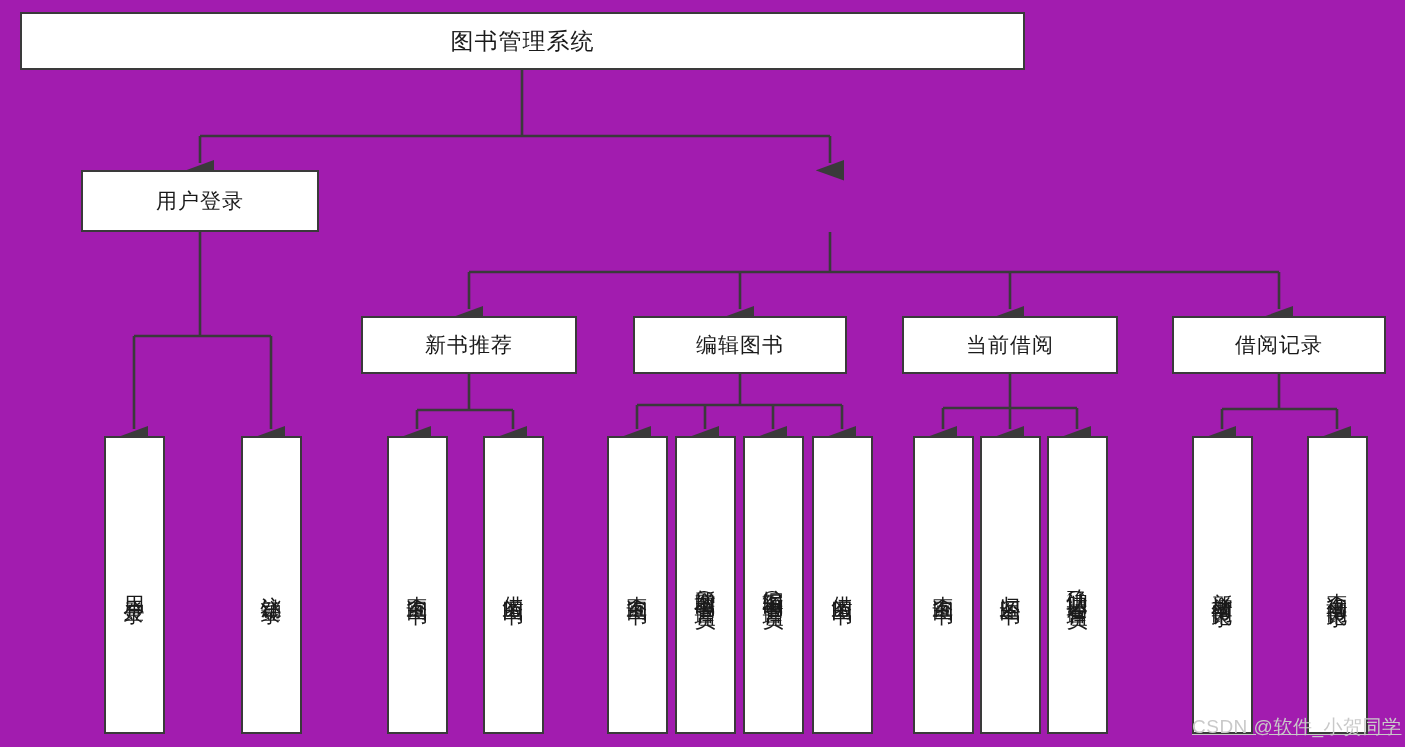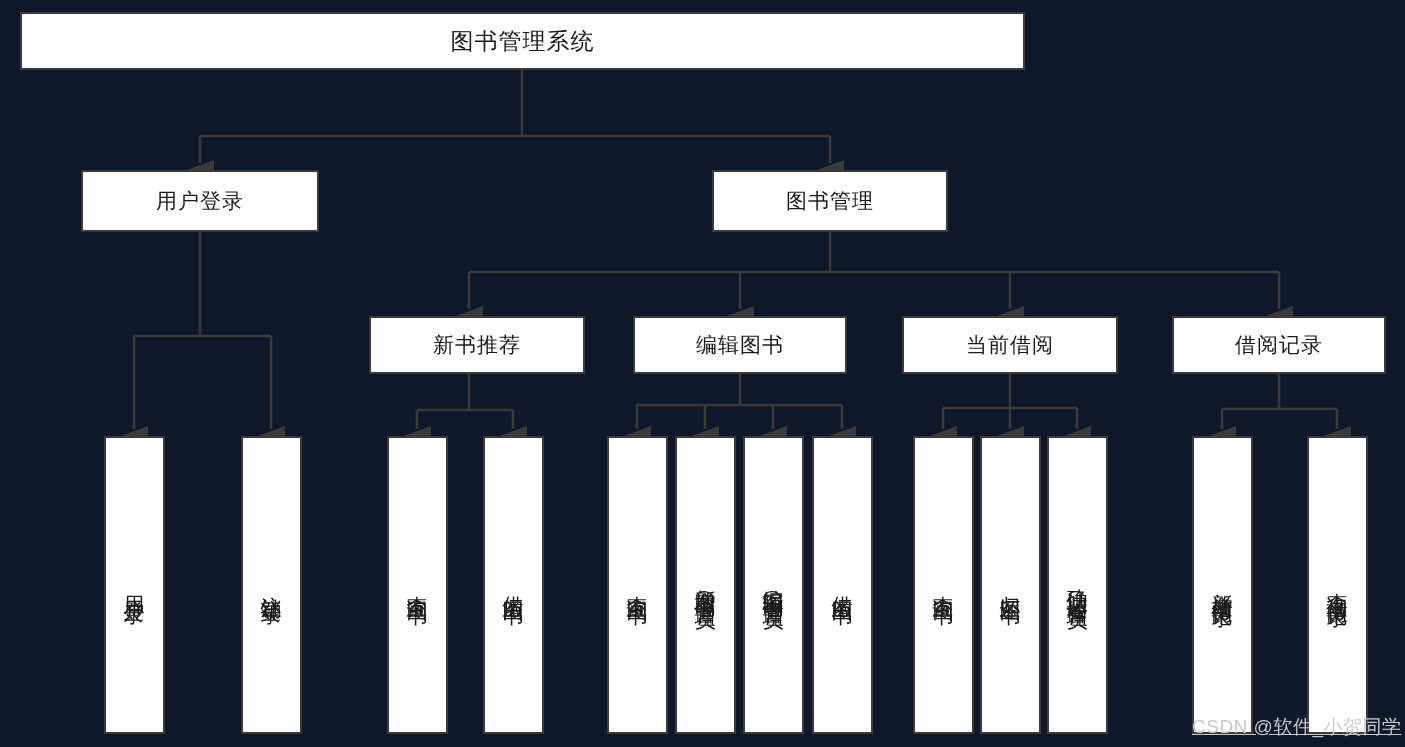--- a/index.html
+++ b/index.html
@@ -7,21 +7,21 @@
     padding: 0;
     background: #ffffff;
   }
   body {
     font-family: "Liberation Sans", "DejaVu Sans", sans-serif;
   }
   #canvas {
     position: relative;
     width: 1405px;
     height: 747px;
-    background: #0f172a;
+    background: #a21caf;
     overflow: hidden;
   }
   svg.connectors {
     position: absolute;
     left: 0;
     top: 0;
     width: 1405px;
     height: 747px;
     pointer-events: none;
   }
@@ -115,25 +115,22 @@
     </g>
   </svg>
 
   <div class="node horiz root" style="left:20px; top:12px; width:1005px; height:58px;">
     <span>图书管理系统</span>
   </div>
 
   <div class="node horiz" style="left:81px; top:170px; width:238px; height:62px;">
     <span>用户登录</span>
   </div>
-  <div class="node horiz" style="left:712px; top:170px; width:236px; height:62px;">
-    <span>图书管理</span>
-  </div>
 
-  <div class="node horiz" style="left:369px; top:316px; width:216px; height:58px;">
+  <div class="node horiz" style="left:361px; top:316px; width:216px; height:58px;">
     <span>新书推荐</span>
   </div>
   <div class="node horiz" style="left:633px; top:316px; width:214px; height:58px;">
     <span>编辑图书</span>
   </div>
   <div class="node horiz" style="left:902px; top:316px; width:216px; height:58px;">
     <span>当前借阅</span>
   </div>
   <div class="node horiz" style="left:1172px; top:316px; width:214px; height:58px;">
     <span>借阅记录</span>

